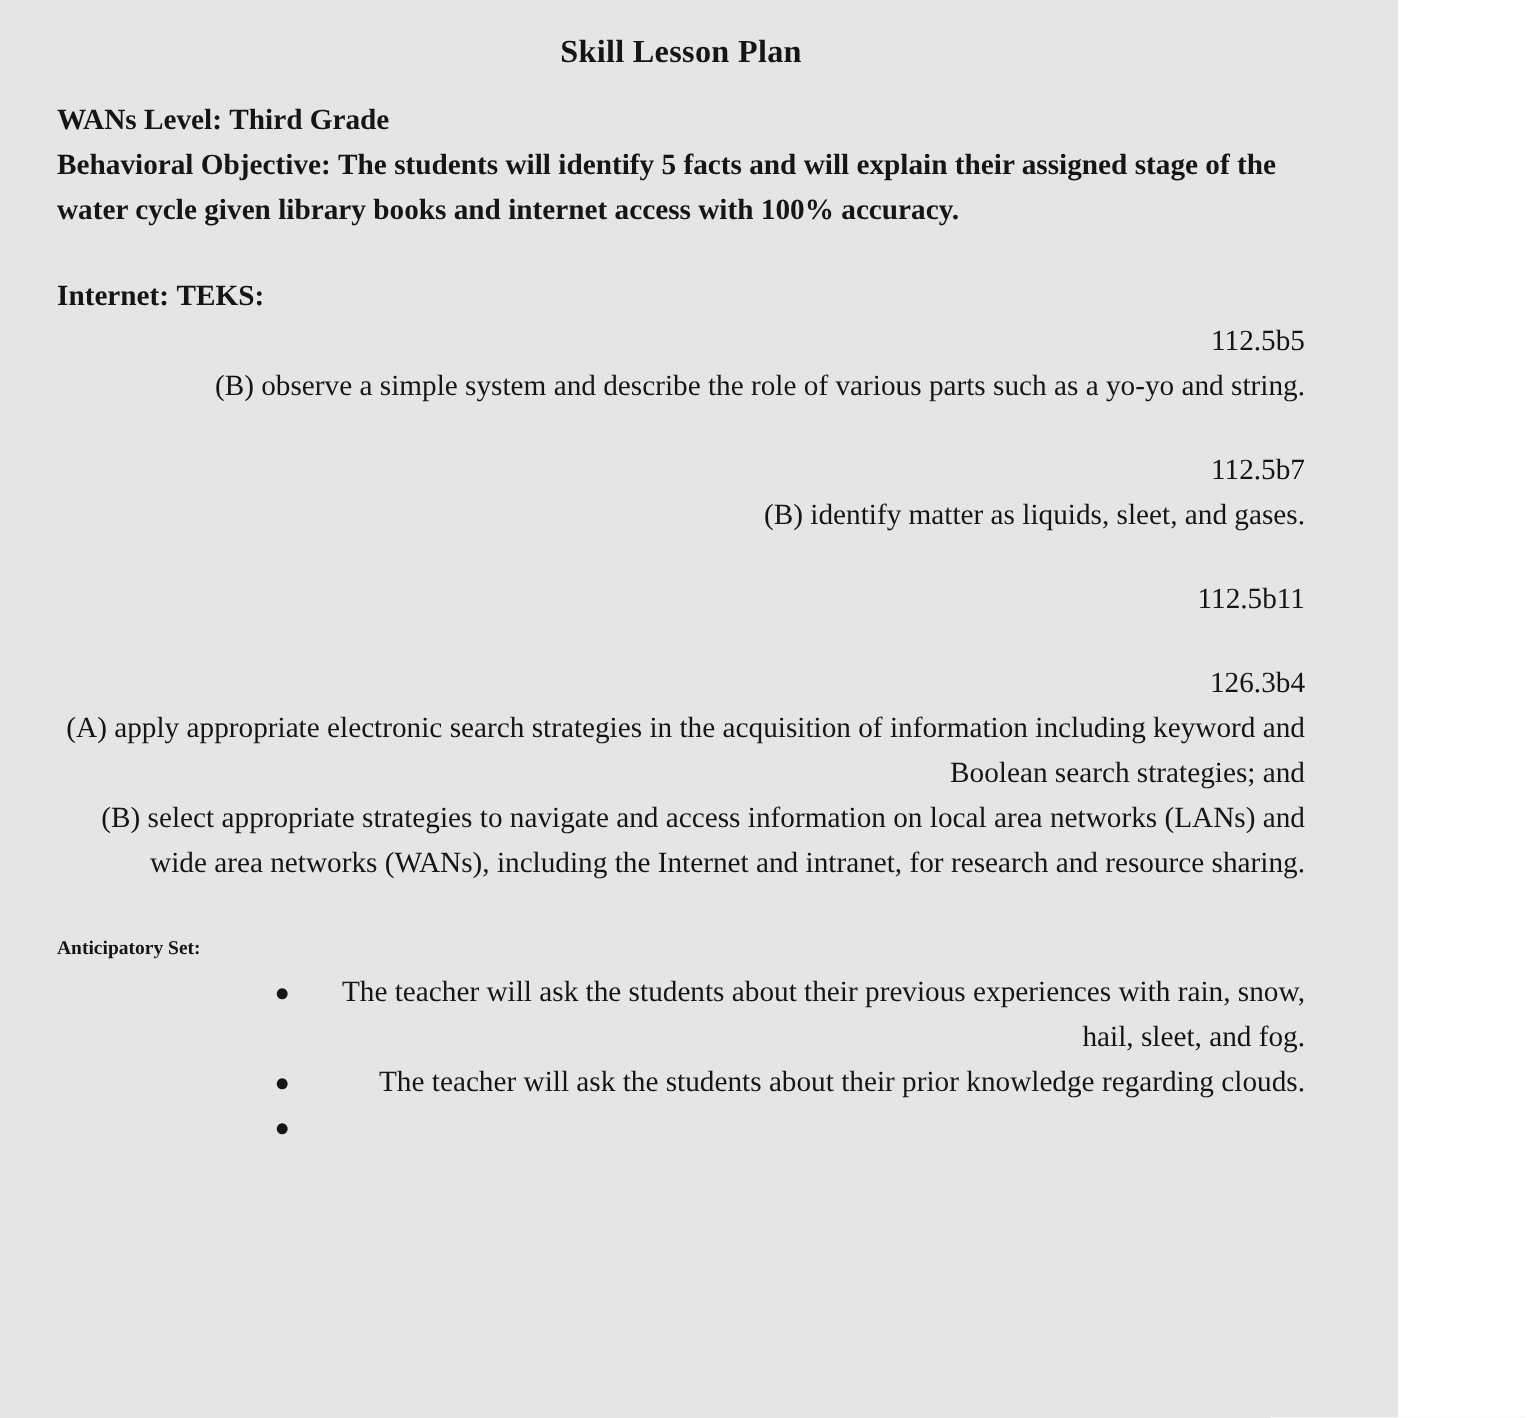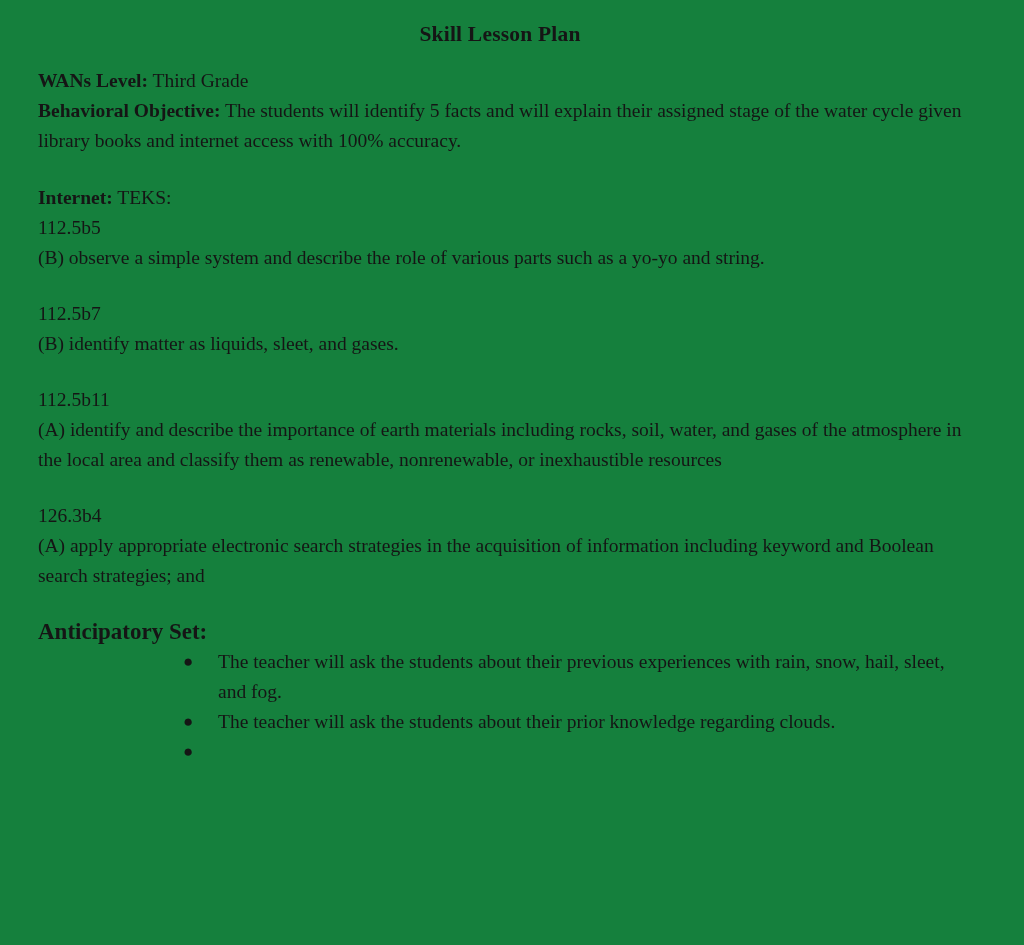--- a/index.html
+++ b/index.html
@@ -10,23 +10,23 @@
   body {
     width: 1024px;
     height: 945px;
     font-family: "Liberation Serif", "DejaVu Serif", serif;
     color: #151515;
     -webkit-font-smoothing: none;
   }
 
   .page {
     position: relative;
-    width: 1024px;
+    width: 932px;
     height: 945px;
-    background: #15803d;
+    background: #e5e5e5;
     overflow: hidden;
     box-sizing: border-box;
     padding: 0 62px 0 38px;
   }
 
   .doc-title {
     margin: 0;
     padding-top: 22px;
     text-align: center;
     font-size: 21.5px;
@@ -44,30 +44,30 @@
     line-height: 30px;
     text-align: left;
     white-space: normal;
   }
 
   .lbl {
     font-weight: bold;
   }
 
   .val {
-    font-weight: normal;
+    font-weight: bold;
   }
 
   
   .gap-title   { height: 18px; }
   .gap-section { height: 27px; }
   .gap-std     { height: 26px; }
   .gap-antic   { height: 26px; }
 
-  .std-group .line { line-height: 30px; }
+  .std-group .line { line-height: 30px; text-align: right; }
 
   .bullets {
     list-style: none;
     margin: 0;
     padding: 0;
   }
   .bullet-item {
     position: relative;
     margin: 0;
     padding-left: 180px;
@@ -77,22 +77,23 @@
   }
   .bullet-dot {
     position: absolute;
     left: 145px;
     top: 0;
     font-size: 17px;
     line-height: 30px;
   }
   .bullet-text {
     display: block;
+    text-align: right;
   }
-  .hdr-line { font-size: 23px; line-height: 30px; }
+  .hdr-line { font-size: 13px; line-height: 30px; }
 </style>
 </head>
 <body>
 
 <div class="page">
 
   <h1 class="doc-title">Skill Lesson Plan</h1>
 
   <div class="gap-title"></div>
 
@@ -124,28 +125,28 @@
 
     <div class="std-group">
       <div class="line">112.5b7</div>
       <div class="line">(B) identify matter as liquids, sleet, and gases.</div>
     </div>
 
     <div class="gap-std"></div>
 
     <div class="std-group">
       <div class="line">112.5b11</div>
-      <div class="line">(A) identify and describe the importance of earth materials including rocks, soil, water, and gases of the atmosphere in the local area and classify them as renewable, nonrenewable, or inexhaustible resources</div>
     </div>
 
     <div class="gap-std"></div>
 
     <div class="std-group">
       <div class="line">126.3b4</div>
       <div class="line">(A) apply appropriate electronic search strategies in the acquisition of information including keyword and Boolean search strategies; and</div>
+      <div class="line">(B) select appropriate strategies to navigate and access information on local area networks (LANs) and wide area networks (WANs), including the Internet and intranet, for research and resource sharing.</div>
     </div>
   </div>
 
   <div class="gap-antic"></div>
 
   <div class="block">
     <div class="hdr-line lbl">Anticipatory Set:</div>
 
     <ul class="bullets">
       <li class="bullet-item">

